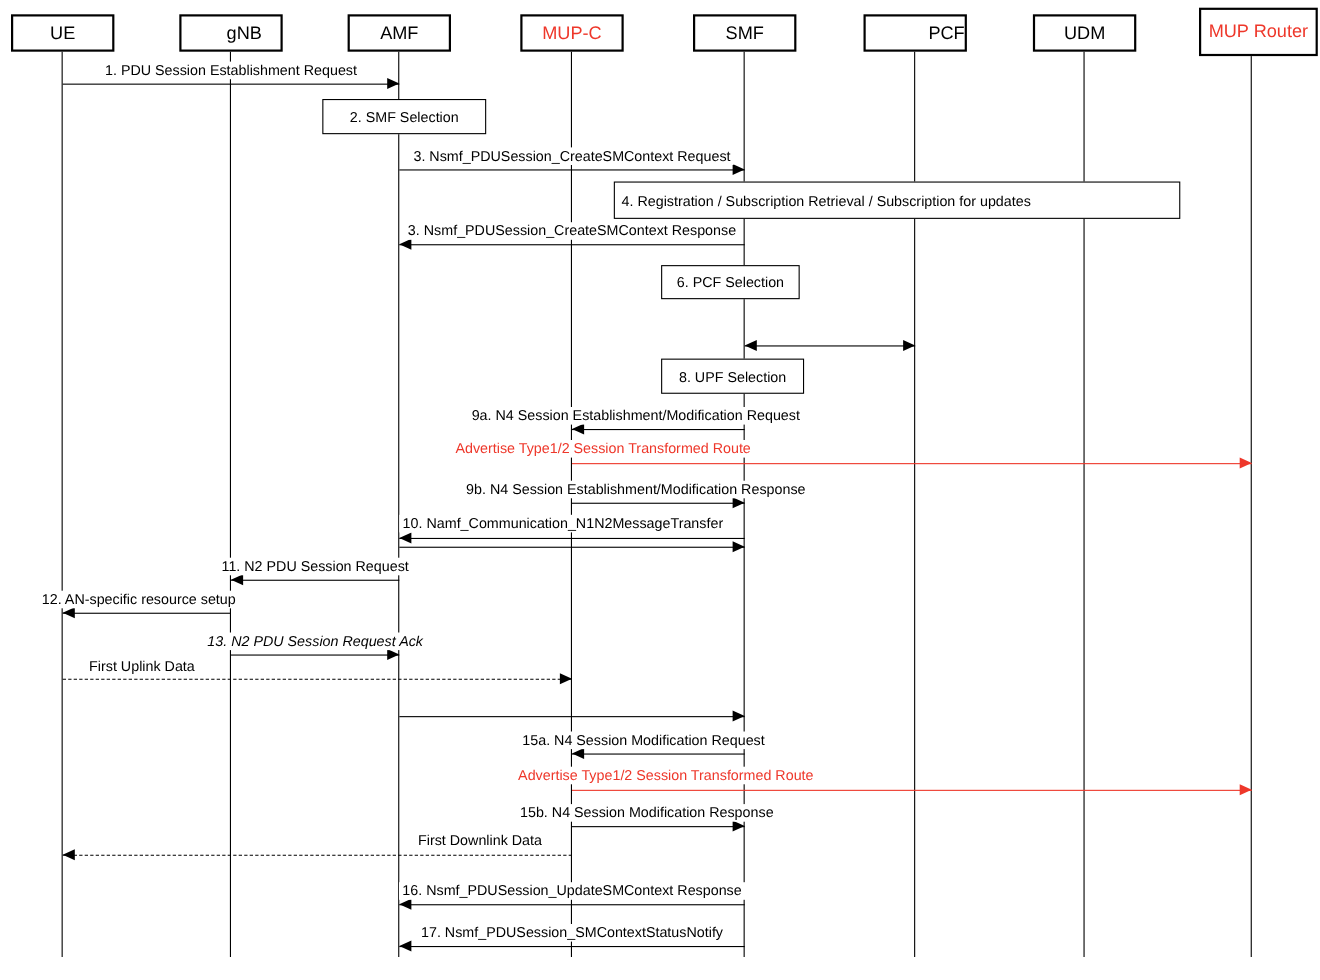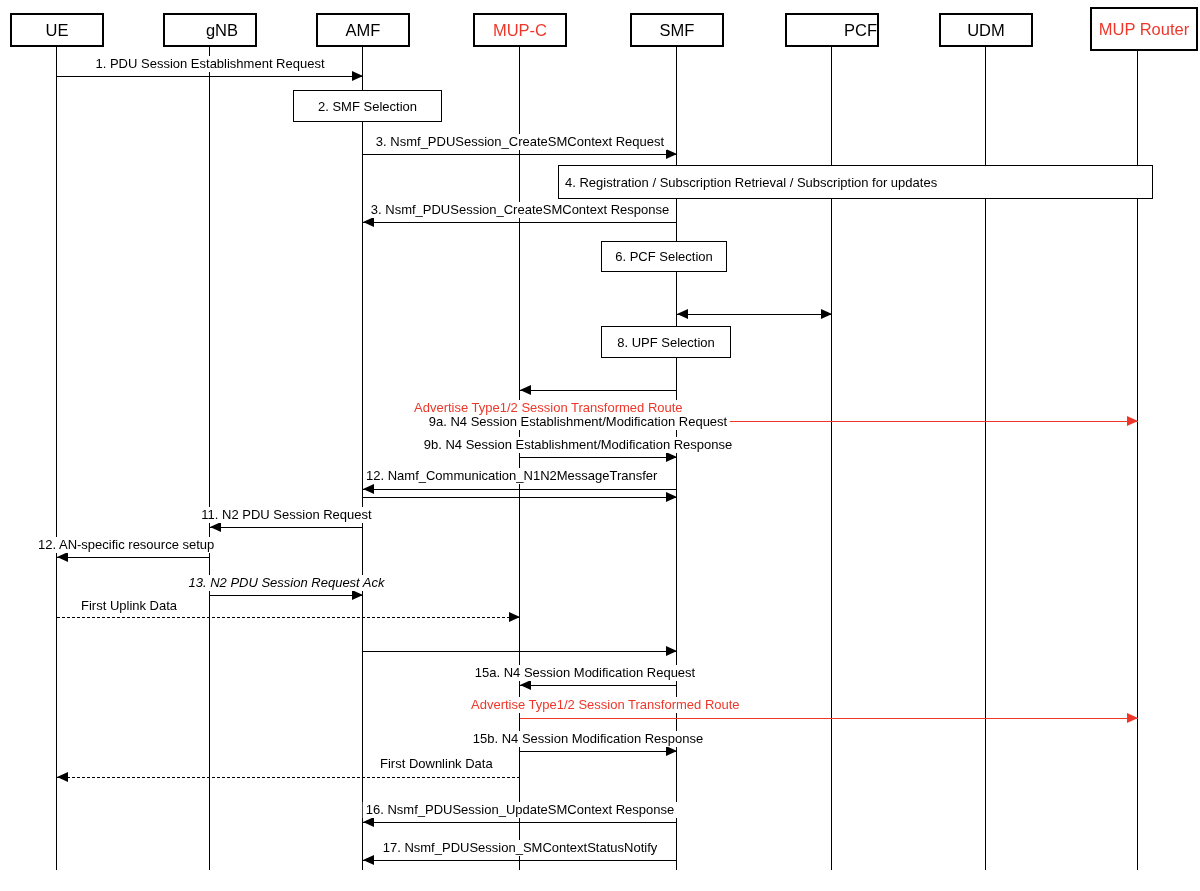--- a/index.html
+++ b/index.html
@@ -35,47 +35,47 @@
     <div class="lifeline" style="left: 1137px; top: 49px; height: 821px;"></div>
     <div class="msg-line solid" style="left: 57px; top: 76px; width: 306px; border-top-color: rgb(0, 0, 0);"></div>
     <div class="arrow-head" style="top: 71px; left: 352px; border-left: 11px solid rgb(0, 0, 0);"></div>
     <div class="msg-label" style="top: 56px; color: rgb(0, 0, 0); left: 210px; transform: translateX(-50%);">1. PDU Session Establishment Request</div>
     <div class="activity-box" style="left: 293px; top: 90px; width: 149px; height: 32px;">
       <span>2. SMF Selection</span>
     </div>
     <div class="msg-line solid" style="left: 363px; top: 154px; width: 314px; border-top-color: rgb(0, 0, 0);"></div>
     <div class="arrow-head" style="top: 149px; left: 666px; border-left: 11px solid rgb(0, 0, 0);"></div>
     <div class="msg-label" style="top: 134px; color: rgb(0, 0, 0); left: 520px; transform: translateX(-50%);">3. Nsmf_PDUSession_CreateSMContext Request</div>
-    <div class="activity-box align-left" style="left: 558px; top: 165px; width: 595px; height: 34px;">
+    <div class="activity-box align-left" style="left: 558px; top: 165px; width: 515px; height: 34px;">
       <span>4. Registration / Subscription Retrieval / Subscription for updates</span>
     </div>
     <div class="msg-line solid" style="left: 363px; top: 222px; width: 314px; border-top-color: rgb(0, 0, 0);"></div>
     <div class="arrow-head" style="top: 217px; left: 363px; border-right: 11px solid rgb(0, 0, 0);"></div>
     <div class="msg-label" style="top: 202px; color: rgb(0, 0, 0); left: 520px; transform: translateX(-50%);">3. Nsmf_PDUSession_CreateSMContext Response</div>
     <div class="activity-box" style="left: 601px; top: 241px; width: 126px; height: 31px;">
       <span>6. PCF Selection</span>
     </div>
     <div class="msg-line solid" style="left: 677px; top: 314px; width: 155px; border-top-color: rgb(0, 0, 0);"></div>
     <div class="arrow-head" style="top: 309px; left: 677px; border-right: 11px solid rgb(0, 0, 0);"></div>
     <div class="arrow-head" style="top: 309px; left: 821px; border-left: 11px solid rgb(0, 0, 0);"></div>
     <div class="activity-box" style="left: 601px; top: 326px; width: 130px; height: 32px;">
       <span>8. UPF Selection</span>
     </div>
     <div class="msg-line solid" style="left: 520px; top: 390px; width: 157px; border-top-color: rgb(0, 0, 0);"></div>
     <div class="arrow-head" style="top: 385px; left: 520px; border-right: 11px solid rgb(0, 0, 0);"></div>
-    <div class="msg-label" style="top: 370px; color: rgb(0, 0, 0); left: 578px; transform: translateX(-50%); margin-top: 44px;">9a. N4 Session Establishment/Modification Request</div>
+    <div class="msg-label" style="top: 370px; color: rgb(0, 0, 0); left: 578px; transform: translateX(-50%);">9a. N4 Session Establishment/Modification Request</div>
     <div class="msg-line solid" style="left: 520px; top: 421px; width: 618px; border-top-color: rgb(238, 55, 42);"></div>
     <div class="arrow-head" style="top: 416px; left: 1127px; border-left: 11px solid rgb(238, 55, 42);"></div>
     <div class="msg-label" style="top: 400px; color: rgb(238, 55, 42); left: 411px;">Advertise Type1/2 Session Transformed Route</div>
     <div class="msg-line solid" style="left: 520px; top: 457px; width: 157px; border-top-color: rgb(0, 0, 0);"></div>
     <div class="arrow-head" style="top: 452px; left: 666px; border-left: 11px solid rgb(0, 0, 0);"></div>
     <div class="msg-label" style="top: 437px; color: rgb(0, 0, 0); left: 578px; transform: translateX(-50%);">9b. N4 Session Establishment/Modification Response</div>
     <div class="msg-line solid" style="left: 363px; top: 489px; width: 314px; border-top-color: rgb(0, 0, 0);"></div>
     <div class="arrow-head" style="top: 484px; left: 363px; border-right: 11px solid rgb(0, 0, 0);"></div>
-    <div class="msg-label" style="top: 468px; color: rgb(0, 0, 0); left: 363px;">12. Namf_Communication_N1N2MessageTransfer</div>
+    <div class="msg-label" style="top: 468px; color: rgb(0, 0, 0); left: 363px;">10. Namf_Communication_N1N2MessageTransfer</div>
     <div class="msg-line solid" style="left: 363px; top: 497px; width: 314px; border-top-color: rgb(0, 0, 0);"></div>
     <div class="arrow-head" style="top: 492px; left: 666px; border-left: 11px solid rgb(0, 0, 0);"></div>
     <div class="msg-line solid" style="left: 210px; top: 527px; width: 153px; border-top-color: rgb(0, 0, 0);"></div>
     <div class="arrow-head" style="top: 522px; left: 210px; border-right: 11px solid rgb(0, 0, 0);"></div>
     <div class="msg-label" style="top: 507px; color: rgb(0, 0, 0); left: 286.5px; transform: translateX(-50%);">11. N2 PDU Session Request</div>
     <div class="msg-line solid" style="left: 57px; top: 557px; width: 153px; border-top-color: rgb(0, 0, 0);"></div>
     <div class="arrow-head" style="top: 552px; left: 57px; border-right: 11px solid rgb(0, 0, 0);"></div>
     <div class="msg-label" style="top: 537px; color: rgb(0, 0, 0); left: 35px;">12. AN-specific resource setup</div>
     <div class="msg-line solid" style="left: 210px; top: 595px; width: 153px; border-top-color: rgb(0, 0, 0);"></div>
     <div class="arrow-head" style="top: 590px; left: 352px; border-left: 11px solid rgb(0, 0, 0);"></div>

